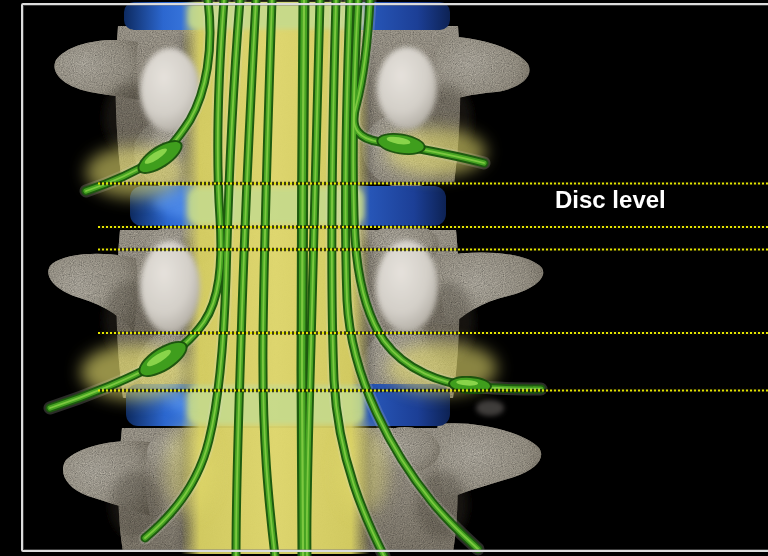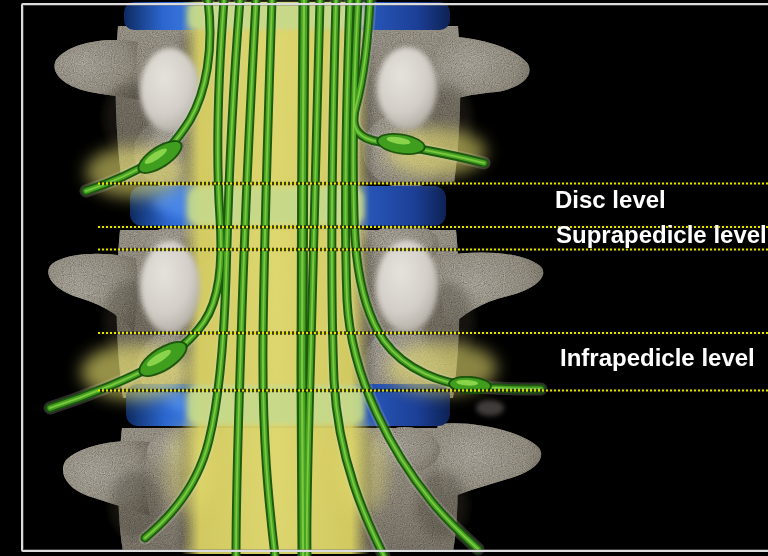--- a/index.html
+++ b/index.html
@@ -266,18 +266,16 @@
         <line x1="80" x2="756" y1="249.5" y2="249.5" class="lvl-dot"></line>
         <line x1="80" x2="756" y1="333" y2="333" class="lvl-dark"></line>
         <line x1="80" x2="756" y1="333" y2="333" class="lvl-dot"></line>
         <line x1="80" x2="756" y1="390.5" y2="390.5" class="lvl-dark"></line>
         <line x1="80" x2="756" y1="390.5" y2="390.5" class="lvl-dot"></line>
       </g>
 </svg>
 
 <div class="labels-layer">
   <div class="level-label" style="left: 537px; top: 188px;">Disc level</div>
-  <div class="level-label" style="left: 538px; top: 223px;">Suprapedicle level</div>
-  <div class="level-label" style="left: 542px; top: 346px;">Infrapedicle level</div>
 </div>
 
 <div class="frame-border"></div>
 </div>
 
 </body></html>

